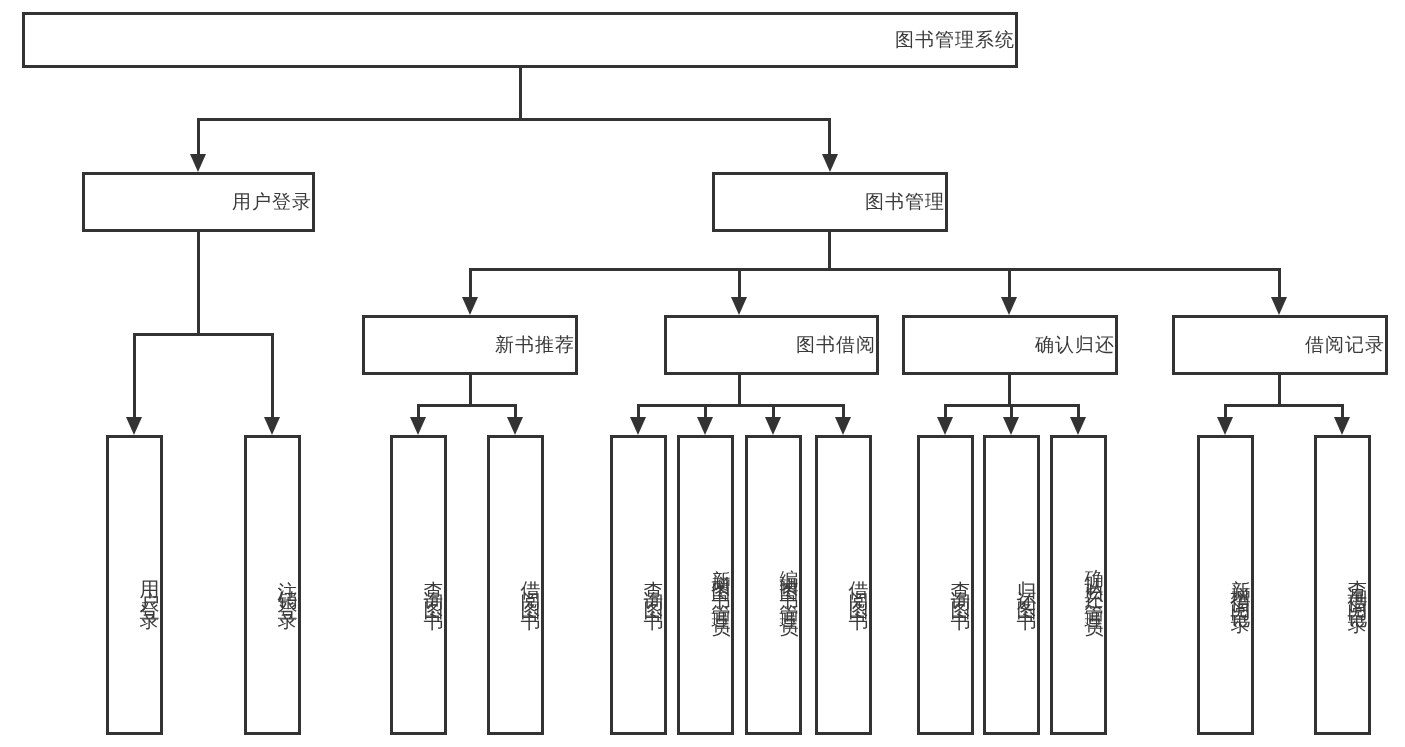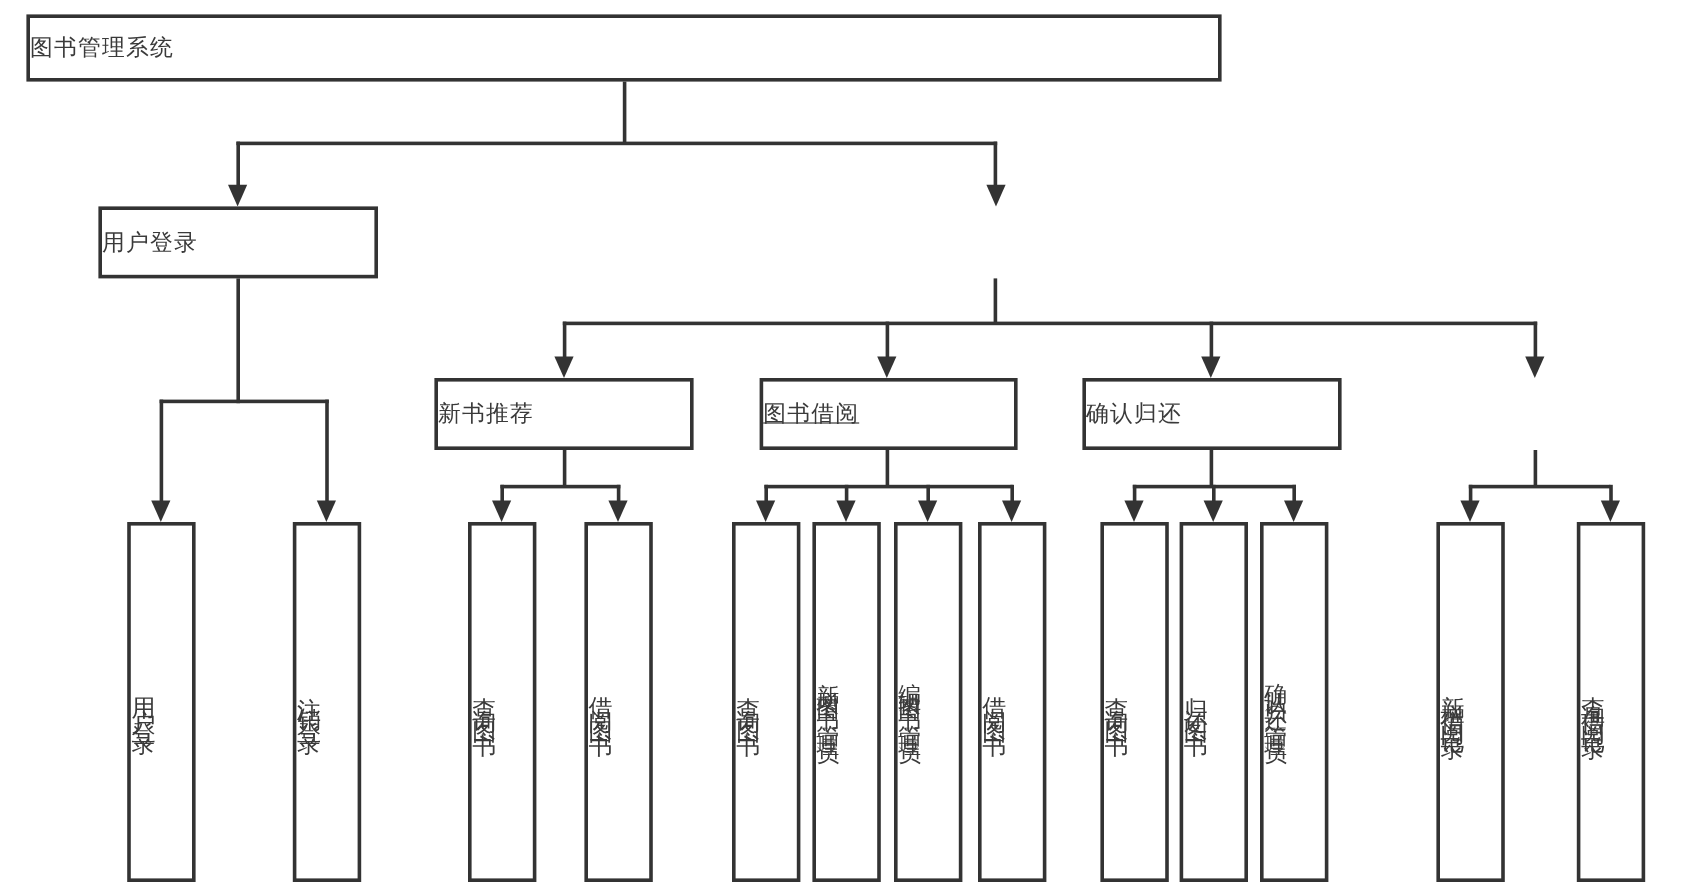--- a/index.html
+++ b/index.html
@@ -16,21 +16,21 @@
     overflow:hidden;
   }
   .node{
     position:absolute;
     box-sizing:border-box;
     border:3px solid var(--line);
     background:#ffffff;
     color:var(--text);
     display:flex;
     align-items:center;
-    justify-content:flex-start;
+    justify-content:flex-end;
     font-size:19px;
     letter-spacing:1px;
   }
   .leaf{
     font-size:20px;
   }
   .leaf .vtext{
     writing-mode:vertical-rl;
     text-orientation:upright;
     letter-spacing:10px;
@@ -72,20 +72,23 @@
   <div class="vl" style="left:519px;top:68px;height:52px;"></div>
   <div class="hl" style="left:197px;top:118px;width:634px;"></div>
   <div class="vl" style="left:197px;top:118px;height:42px;"></div>
   <div class="vl" style="left:828px;top:118px;height:42px;"></div>
   <div class="ah" style="left:190px;top:154px;"></div>
   <div class="ah" style="left:822px;top:154px;"></div>
 
   <div class="node" style="left:82px;top:172px;width:233px;height:60px;">
     <span>用户登录</span>
   </div>
+  <div class="node" style="left:712px;top:172px;width:236px;height:60px;">
+    <span>图书管理</span>
+  </div>
 
   <div class="vl" style="left:197px;top:232px;height:104px;"></div>
   <div class="hl" style="left:133px;top:333px;width:141px;"></div>
   <div class="vl" style="left:133px;top:333px;height:90px;"></div>
   <div class="vl" style="left:271px;top:333px;height:90px;"></div>
   <div class="ah" style="left:126px;top:417px;"></div>
   <div class="ah" style="left:264px;top:417px;"></div>
 
   <div class="vl" style="left:828px;top:232px;height:38px;"></div>
   <div class="hl" style="left:469px;top:268px;width:812px;"></div>
@@ -94,25 +97,28 @@
   <div class="vl" style="left:1008px;top:268px;height:34px;"></div>
   <div class="vl" style="left:1278px;top:268px;height:34px;"></div>
   <div class="ah" style="left:462px;top:297px;"></div>
   <div class="ah" style="left:731px;top:297px;"></div>
   <div class="ah" style="left:1001px;top:297px;"></div>
   <div class="ah" style="left:1271px;top:297px;"></div>
 
   <div class="node" style="left:362px;top:315px;width:216px;height:60px;">
     <span>新书推荐</span>
   </div>
-  <div class="node" style="left:633px;top:315px;width:215px;height:60px;text-decoration:underline;">
+  <div class="node" style="left:664px;top:315px;width:215px;height:60px;">
     <span>图书借阅</span>
   </div>
   <div class="node" style="left:902px;top:315px;width:216px;height:60px;">
     <span>确认归还</span>
+  </div>
+  <div class="node" style="left:1172px;top:315px;width:216px;height:60px;">
+    <span>借阅记录</span>
   </div>
 
   <div class="vl" style="left:469px;top:375px;height:31px;"></div>
   <div class="hl" style="left:417px;top:404px;width:100px;"></div>
   <div class="vl" style="left:417px;top:404px;height:18px;"></div>
   <div class="vl" style="left:514px;top:404px;height:18px;"></div>
   <div class="ah" style="left:410px;top:417px;"></div>
   <div class="ah" style="left:507px;top:417px;"></div>
 
   <div class="vl" style="left:738px;top:375px;height:31px;"></div>

